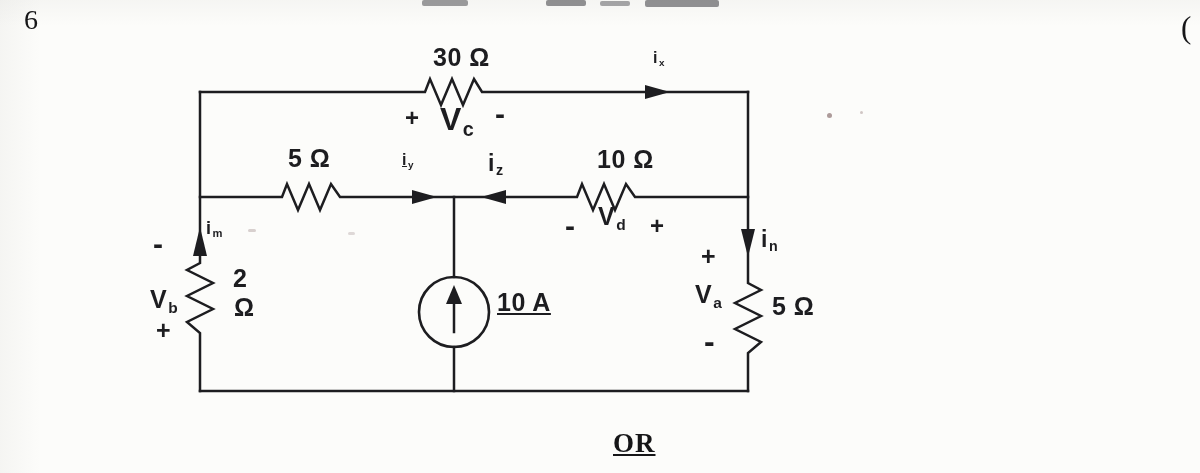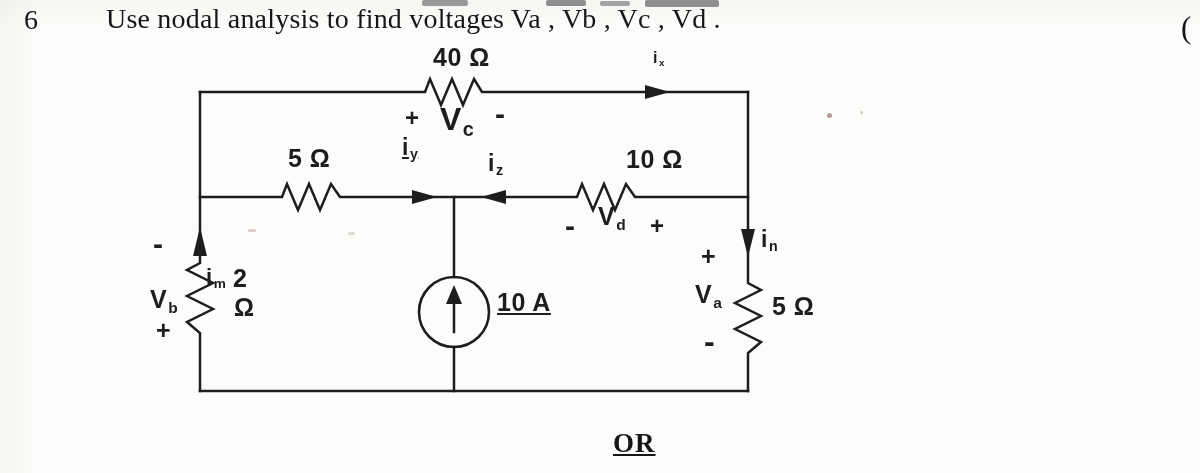--- a/index.html
+++ b/index.html
@@ -59,49 +59,48 @@
       <polygon points="645,85 645,99 670,92"></polygon>
       <polygon points="412,190 412,204 437,197"></polygon>
       <polygon points="506,190 506,204 481,197"></polygon>
       <polygon points="193,256 207,256 200,227"></polygon>
       <polygon points="741,229 755,229 748,257"></polygon>
       <polygon points="446,304 462,304 454,285"></polygon>
     </g>
   </svg>
 
   <div class="lbl serif" style="left:24px;top:6px;font-size:28px;">6</div>
-  <div class="lbl serif" style="left:106px;top:5px;font-size:28px;">Use nodal analysis to find voltages Va , Vb , Vc , Vd .</div>
   <div class="lbl serif" style="left:1181px;top:12px;font-size:31px;">(</div>
 
-  <div class="lbl" style="left:433px;top:45px;font-size:25px;">40 Ω</div>
+  <div class="lbl" style="left:433px;top:45px;font-size:25px;">30 Ω</div>
   <div class="lbl" style="left:405px;top:106px;font-size:24px;">+</div>
   <div class="lbl" style="left:440px;top:103px;font-size:32px;">
     <span>V</span><span class="sb">c</span>
   </div>
   <div class="lbl" style="left:495px;top:99px;font-size:30px;">-</div>
   <div class="lbl" style="left:653px;top:50px;font-size:16px;">
     <span>i</span><span class="sb">x</span>
   </div>
 
   <div class="lbl" style="left:288px;top:146px;font-size:25px;">5 Ω</div>
-  <div class="lbl" style="left:402px;top:136px;font-size:23px;text-decoration:underline;">
+  <div class="lbl" style="left:402px;top:152px;font-size:16px;text-decoration:underline;">
     <span>i</span><span class="sb">y</span>
   </div>
   <div class="lbl" style="left:488px;top:152px;font-size:23px;">
     <span>i</span><span class="sb">z</span>
   </div>
-  <div class="lbl" style="left:597px;top:147px;font-size:25px;margin-left:29px;">10 Ω</div>
+  <div class="lbl" style="left:597px;top:147px;font-size:25px;">10 Ω</div>
 
   <div class="lbl" style="left:565px;top:211px;font-size:30px;">-</div>
   <div class="lbl" style="left:598px;top:204px;font-size:25px;">
     <span>V</span><span class="sb">d</span>
   </div>
   <div class="lbl" style="left:650px;top:214px;font-size:24px;">+</div>
 
-  <div class="lbl" style="left:206px;top:219px;font-size:22px;margin-top:47px;">
+  <div class="lbl" style="left:206px;top:219px;font-size:18px;">
     <span>i</span><span class="sb">m</span>
   </div>
   <div class="lbl" style="left:153px;top:229px;font-size:30px;">-</div>
   <div class="lbl" style="left:150px;top:287px;font-size:25px;">
     <span>V</span><span class="sb">b</span>
   </div>
   <div class="lbl" style="left:233px;top:266px;font-size:25px;">2</div>
   <div class="lbl" style="left:234px;top:295px;font-size:25px;">Ω</div>
   <div class="lbl" style="left:156px;top:318px;font-size:25px;">+</div>
 

